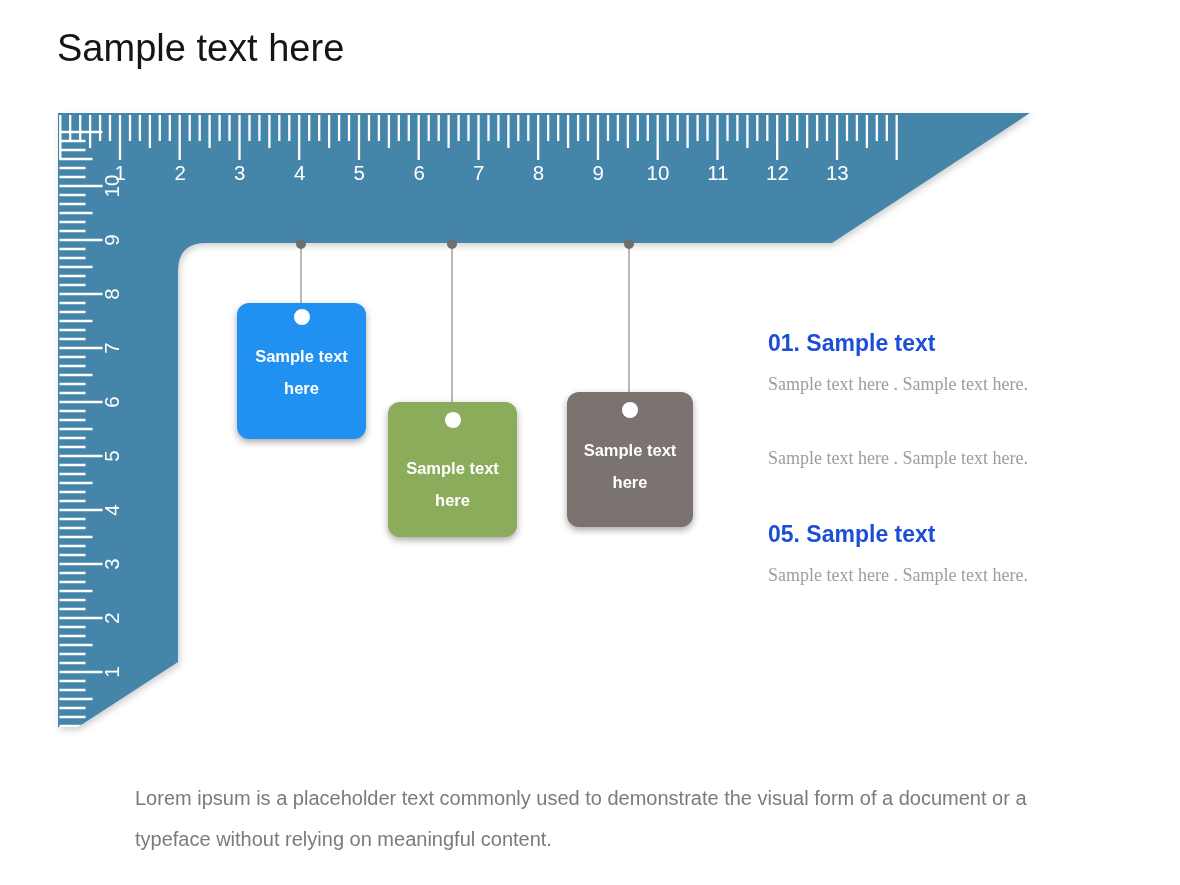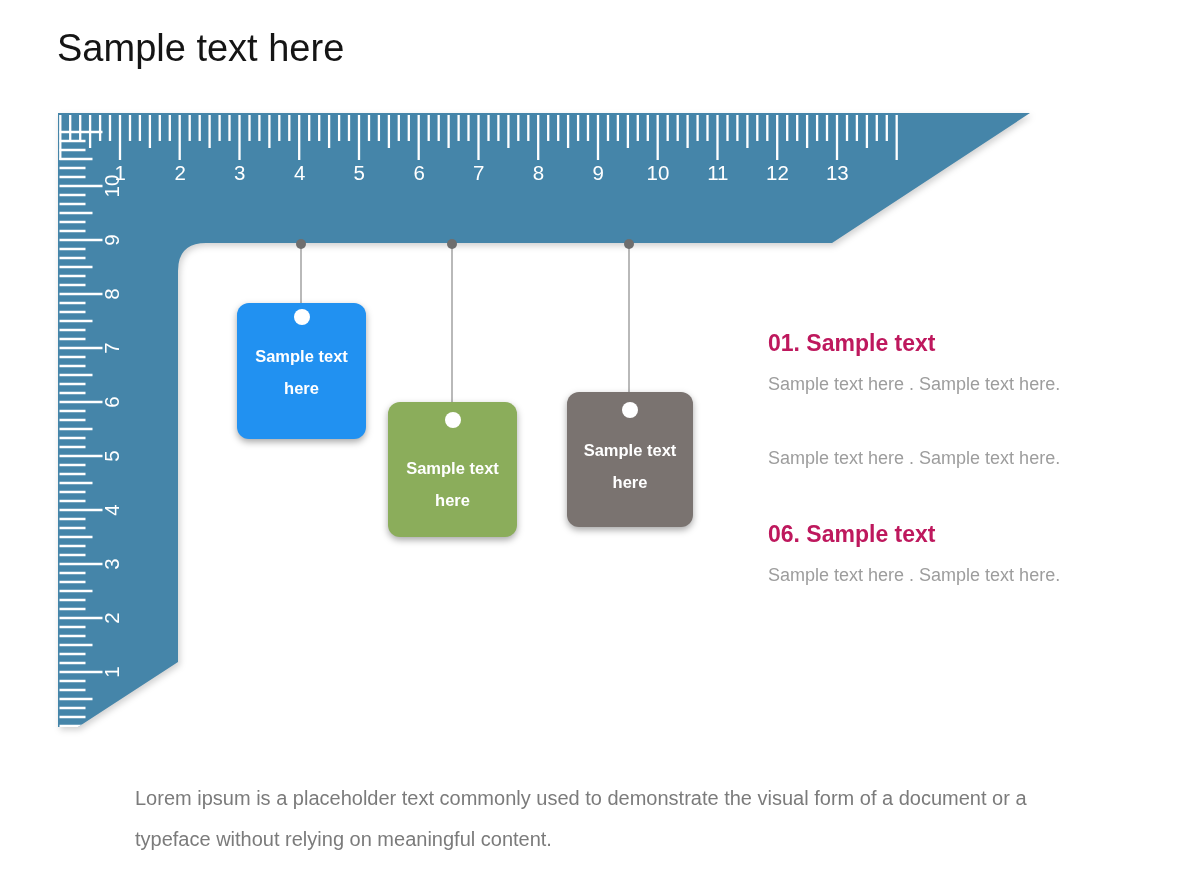--- a/index.html
+++ b/index.html
@@ -21,24 +21,24 @@
     position:absolute;left:50%;transform:translateX(-50%);
     width:16px;height:16px;border-radius:50%;background:#ffffff;
   }
   .tag .tag-text{
     position:absolute;left:6px;right:6px;text-align:center;
     font-size:16.5px;font-weight:bold;line-height:32px;
   }
   .list{position:absolute;left:768px;top:329px;width:380px;}
   .list-item{margin:0 0 50px 0;}
   .list-item .item-heading{
-    margin:0;font-size:23px;line-height:29px;font-weight:bold;color:#be185d;
+    margin:0;font-size:23px;line-height:29px;font-weight:bold;color:#1d4ed8;
   }
   .list-item .item-desc{
-    margin:14px 0 0 0;font-size:18px;line-height:24px;color:#9D9D9D;
+    margin:14px 0 0 0;font-size:18px;line-height:24px;color:#9D9D9D;font-family:Liberation Serif, serif;
   }
   .footer{
     position:absolute;left:135px;top:778px;width:920px;text-align:left;
     font-size:20px;line-height:41px;color:#7B7B7B;
   }
 </style>
 </head>
 <body>
 
 <div class="slide">
@@ -260,20 +260,20 @@
 
   <div class="list">
     <div class="list-item">
       <div class="item-heading">01. Sample text</div>
       <div class="item-desc">Sample text here . Sample text here.</div>
     </div>
     <div class="list-item">
       <div class="item-desc">Sample text here . Sample text here.</div>
     </div>
     <div class="list-item">
-      <div class="item-heading">06. Sample text</div>
+      <div class="item-heading">05. Sample text</div>
       <div class="item-desc">Sample text here . Sample text here.</div>
     </div>
   </div>
 
   <div class="footer">Lorem ipsum is a placeholder text commonly used to demonstrate the visual form of a document or a typeface without relying on meaningful content.</div>
 
 </div>
 
 </body></html>

